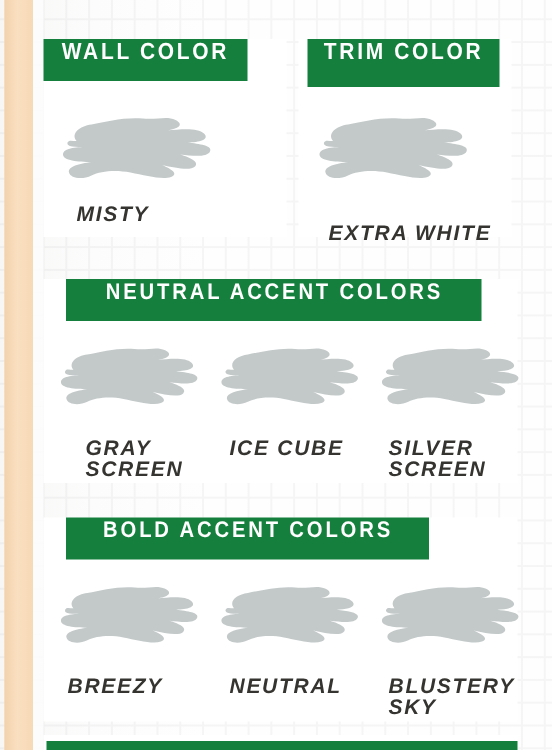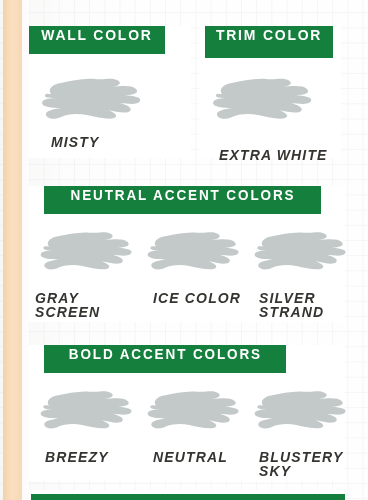--- a/index.html
+++ b/index.html
@@ -121,25 +121,25 @@
 <div class="swatch" style="left:143px;top:226px;">
   <svg width="100" height="54" viewBox="0 0 108 58" aria-hidden="true">
     <use href="#p-misty" fill="#dcdcd8"></use>
   </svg>
 </div>
 <div class="swatch" style="left:250px;top:226px;">
   <svg width="100" height="54" viewBox="0 0 108 58" aria-hidden="true">
     <use href="#p-misty" fill="#c3c7bd"></use>
   </svg>
 </div>
-<div class="label" style="left:35px;top:292px;">GRAY
+<div class="label" style="left:57px;top:292px;">GRAY
 SCREEN</div>
-<div class="label" style="left:153px;top:292px;">ICE COLOR</div>
+<div class="label" style="left:153px;top:292px;">ICE CUBE</div>
 <div class="label" style="left:259px;top:292px;">SILVER
-STRAND</div>
+SCREEN</div>
 
 <div class="card" style="left:29px;top:345px;width:316px;height:136px;"></div>
 <div class="banner small" style="left:44px;top:345px;width:242px;height:28px;">
   <span class="banner-text">BOLD ACCENT COLORS</span>
 </div>
 <div class="swatch" style="left:36px;top:385px;">
   <svg width="100" height="54" viewBox="0 0 108 58" aria-hidden="true">
     <use href="#p-misty" fill="#8b9a9a"></use>
   </svg>
 </div>

